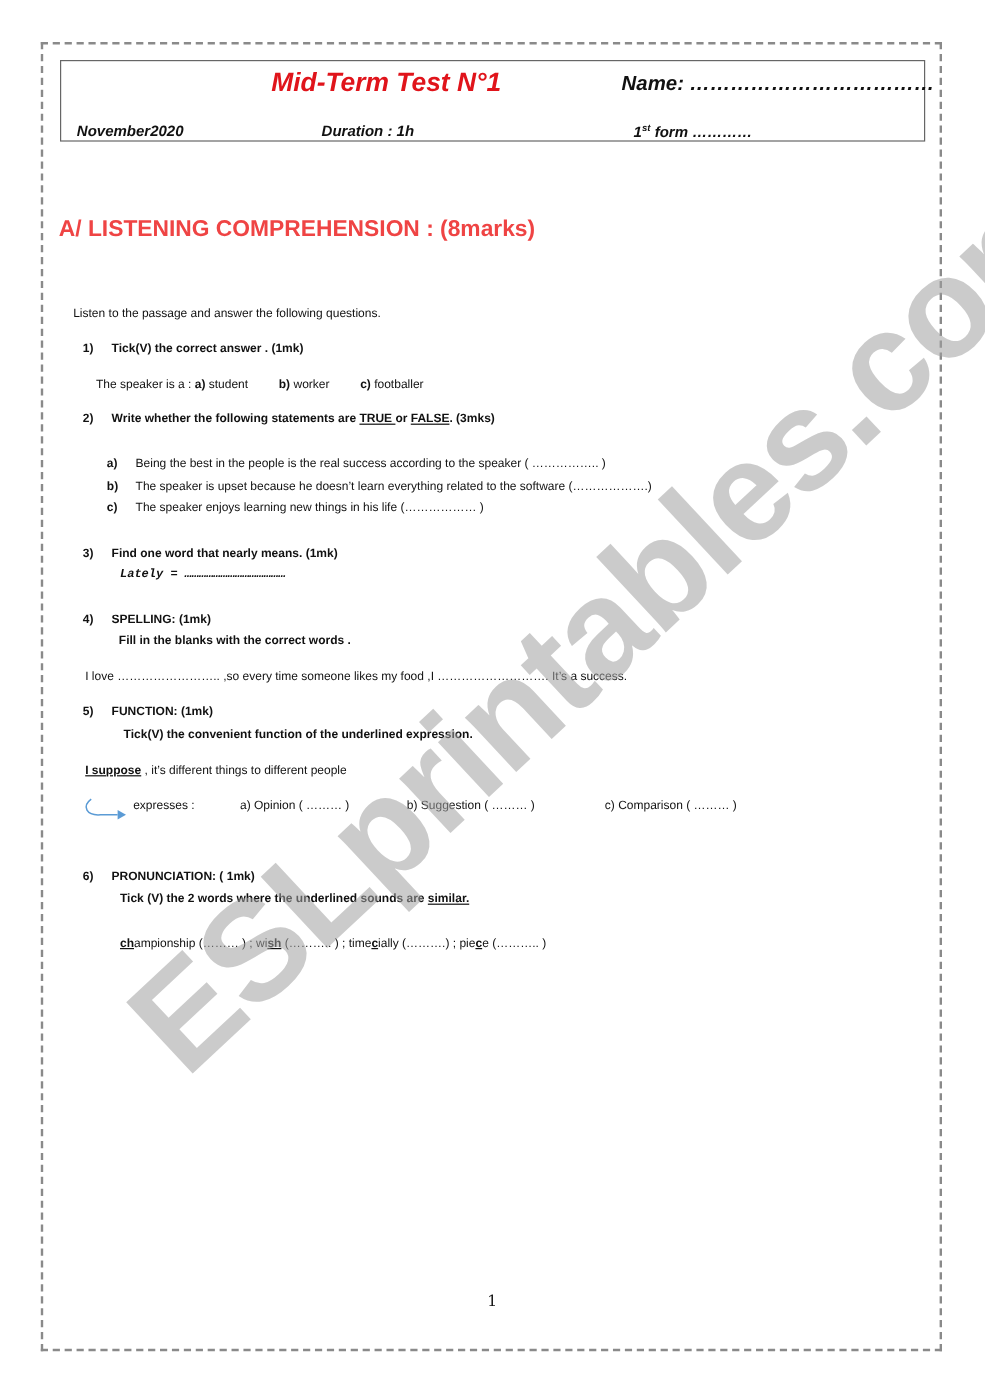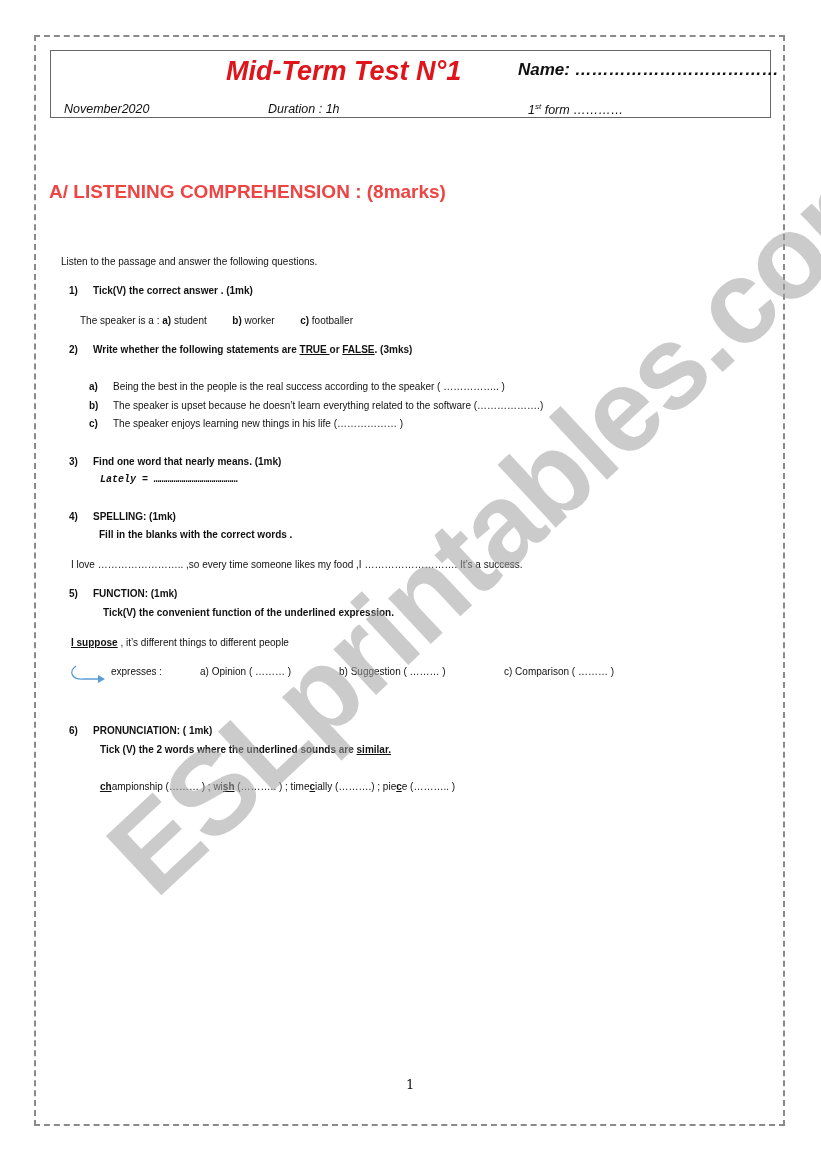--- a/index.html
+++ b/index.html
@@ -1,21 +1,21 @@
 <!DOCTYPE html>
 <html><head>
 <meta charset="utf-8">
 <style>
   html, body { margin: 0; padding: 0; background: #ffffff; }
   body { width: 821px; height: 1161px; position: relative; overflow: hidden; font-family: "Liberation Sans", sans-serif; color: #111; }
   .page-border { position: absolute; left: 34px; top: 35px; width: 751px; height: 1091px; border: 2px dashed #8a8a8a; box-sizing: border-box; }
   .header-box { position: absolute; left: 50px; top: 50px; width: 721px; height: 68px; border: 1.5px solid #666; box-sizing: border-box; }
-  .title { position: absolute; left: 226px; top: 56px; font-size: 27px; font-weight: bold; font-style: italic; color: #e0141b; }
+  .title { position: absolute; left: 226px; top: 56px; font-size: 22px; font-weight: bold; font-style: italic; color: #e0141b; }
   .name { position: absolute; left: 518px; top: 60px; font-size: 17px; font-weight: bold; font-style: italic; }
-  .hdr-small { position: absolute; top: 102px; font-size: 12.5px; font-weight: normal; font-style: italic; }
+  .hdr-small { position: absolute; top: 102px; font-size: 12.5px; font-weight: bold; font-style: italic; }
   .hdr-small sup { font-size: 8px; text-align: right; }
   .section-title { position: absolute; left: 49px; top: 181px; font-size: 19px; font-weight: bold; color: #ef4444; }
   .t { position: absolute; font-size: 10px; white-space: nowrap; }
   .b { font-weight: bold; }
   .i { font-style: italic; font-family: Liberation Mono, monospace; }
   .u { text-decoration: underline; margin-top: 44px; }
   .num { display: inline-block; width: 24px; font-weight: bold; }
   .lbl { display: inline-block; width: 24px; font-weight: bold; }
   .watermark { position: absolute; left: 20px; top: 530px; width: 800px; text-align: center; font-size: 118px; font-weight: bold; color: rgba(160,160,160,0.55); transform: rotate(-43deg); transform-origin: center center; letter-spacing: -2px; pointer-events: none; }
   .page-num { position: absolute; left: 406px; top: 1077px; font-size: 13px; font-family: "DejaVu Serif", serif; }

